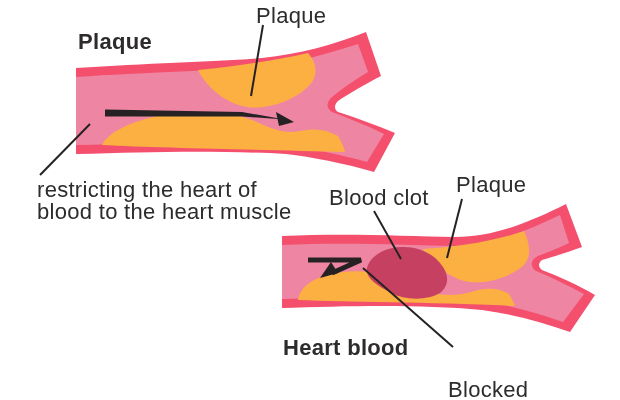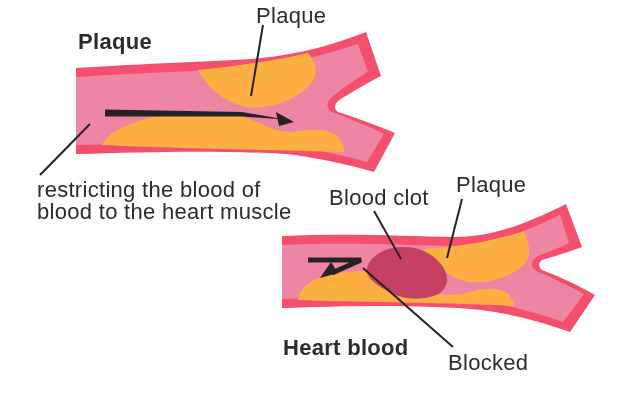--- a/index.html
+++ b/index.html
@@ -23,21 +23,21 @@
   .lbl {
     position: absolute;
     color: #2d2b2c;
     font-size: 22px;
     letter-spacing: 0.3px;
     white-space: nowrap;
     line-height: 22px;
   }
   .lbl.bold { font-weight: 700; }
   .note-line { line-height: 22px; }
-  .blocked-line { line-height: 23px; }
+  .blocked-line { line-height: 23px; margin-top: 27px; }
 </style>
 </head>
 <body>
 
 <div id="stage">
 
   <svg id="artSvg" width="620" height="400" viewBox="0 0 620 400">
 
     <g>
       <path fill="#f4506e" d="M 76,68
@@ -127,21 +127,21 @@
       <line x1="462" y1="199" x2="447" y2="258" stroke="#262223" stroke-width="2"></line>
       <line x1="363" y1="268" x2="453" y2="347" stroke="#262223" stroke-width="2"></line>
     </g>
   </svg>
 
   <div class="lbl" style="left:256px; top:5px;">Plaque</div>
 
   <div class="lbl bold" style="left:78px; top:31px;">Plaque</div>
 
   <div class="lbl" style="left:37px; top:179px;">
-    <div class="note-line">restricting the blood of</div>
+    <div class="note-line">restricting the heart of</div>
     <div class="note-line">blood to the heart muscle</div>
   </div>
 
   <div class="lbl" style="left:297px; top:187px;margin-left:32px;">Blood clot</div>
 
   <div class="lbl" style="left:456px; top:174px;">Plaque</div>
 
   <div class="lbl bold" style="left:283px; top:337px;">Heart blood</div>
 
   <div class="lbl" style="left:448px; top:351px;">

